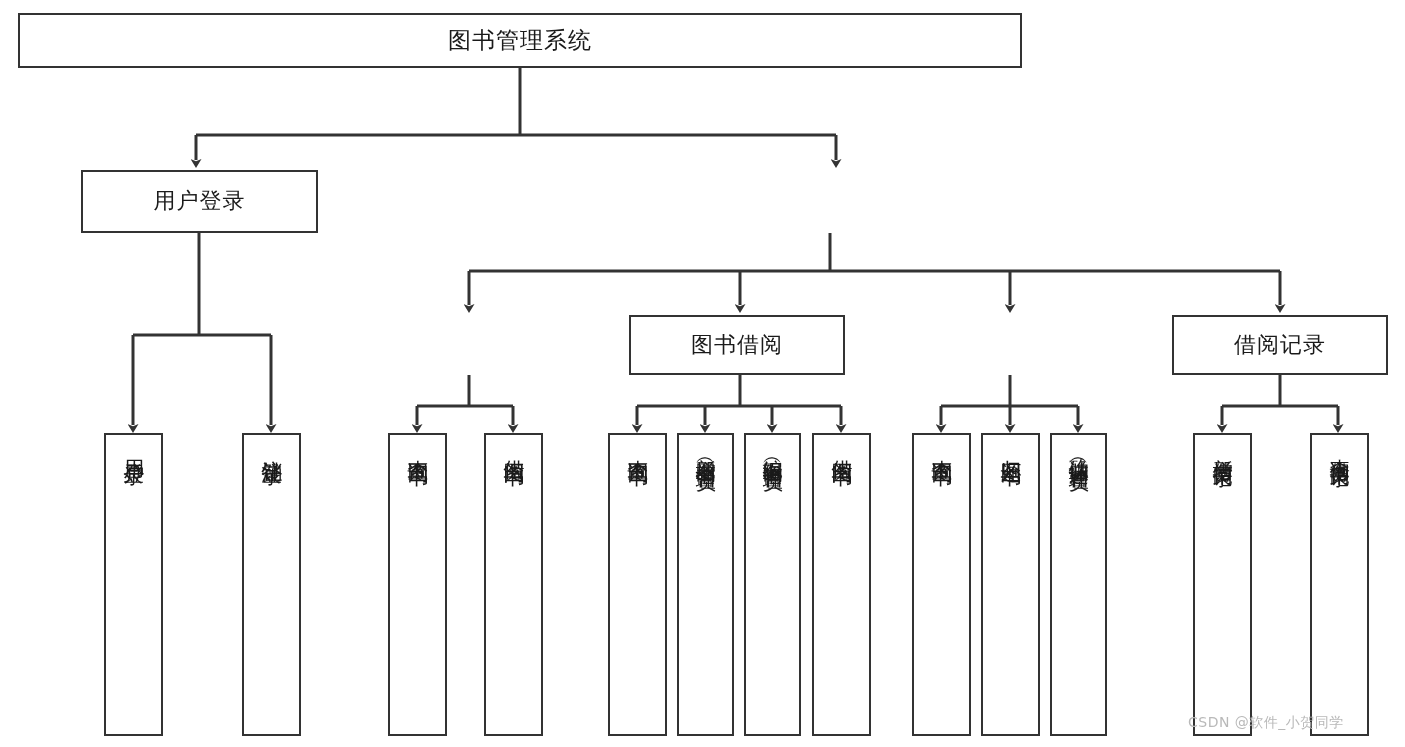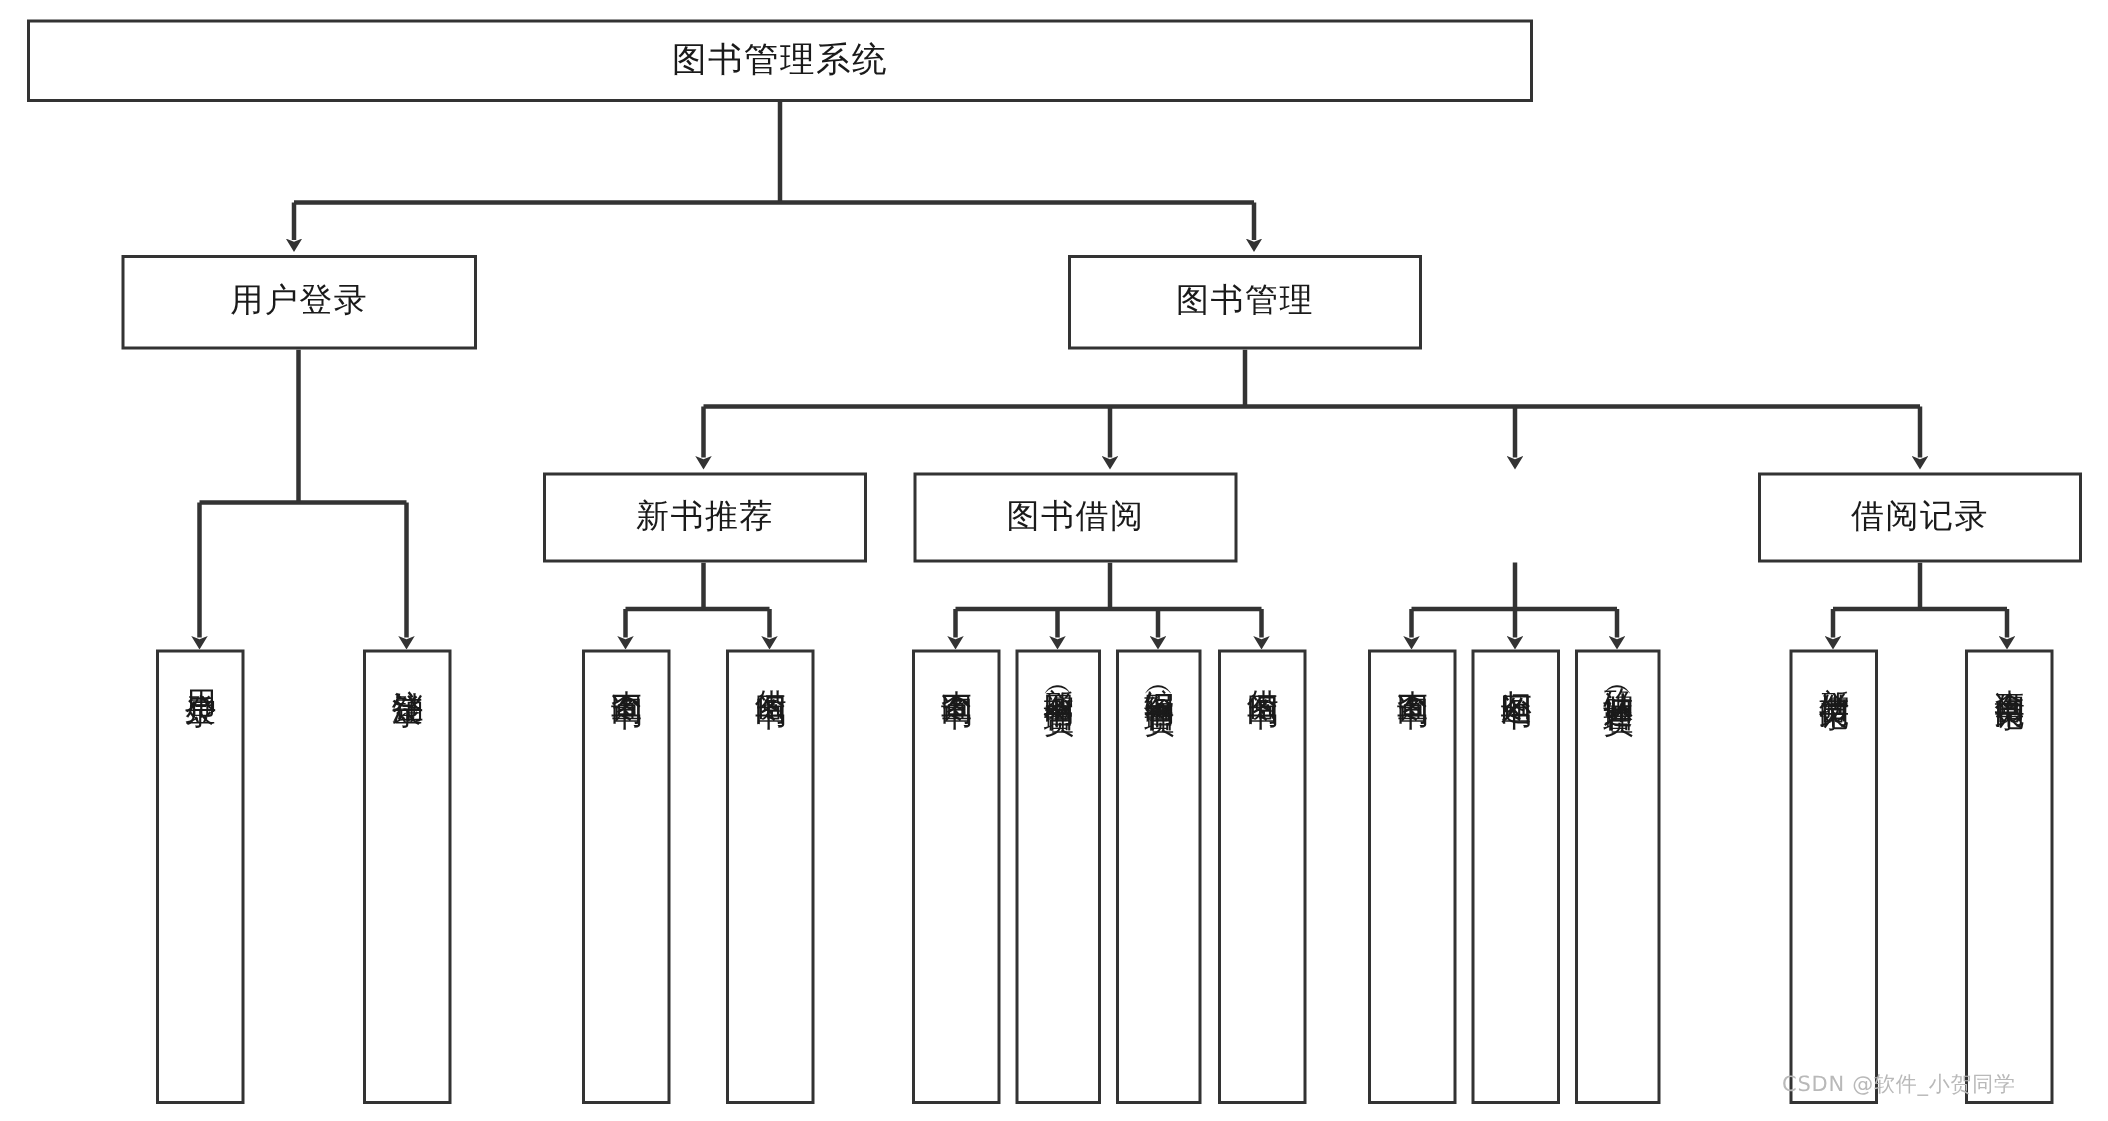--- a/index.html
+++ b/index.html
@@ -138,28 +138,22 @@
     </g>
   </svg>
 
   <div class="node h root" style="left:18px; top:13px; width:1004px; height:55px;">
     <span class="label">图书管理系统</span>
   </div>
 
   <div class="node h" style="left:81px; top:170px; width:237px; height:63px;">
     <span class="label">用户登录</span>
   </div>
-  <div class="node h" style="left:712px; top:170px; width:236px; height:63px;">
-    <span class="label">图书管理</span>
-  </div>
-
-  <div class="node h" style="left:362px; top:315px; width:216px; height:60px;">
-    <span class="label">新书推荐</span>
-  </div>
-  <div class="node h" style="left:609px; top:315px; width:216px; height:60px;">
+
+  <div class="node h" style="left:629px; top:315px; width:216px; height:60px;">
     <span class="label">图书借阅</span>
   </div>
   <div class="node h" style="left:1172px; top:315px; width:216px; height:60px;">
     <span class="label">借阅记录</span>
   </div>
 
   <div class="node v" style="left:104px; top:433px; width:59px; height:303px;">
     <span class="label">用户登录</span>
   </div>
   <div class="node v" style="left:242px; top:433px; width:59px; height:303px;">

